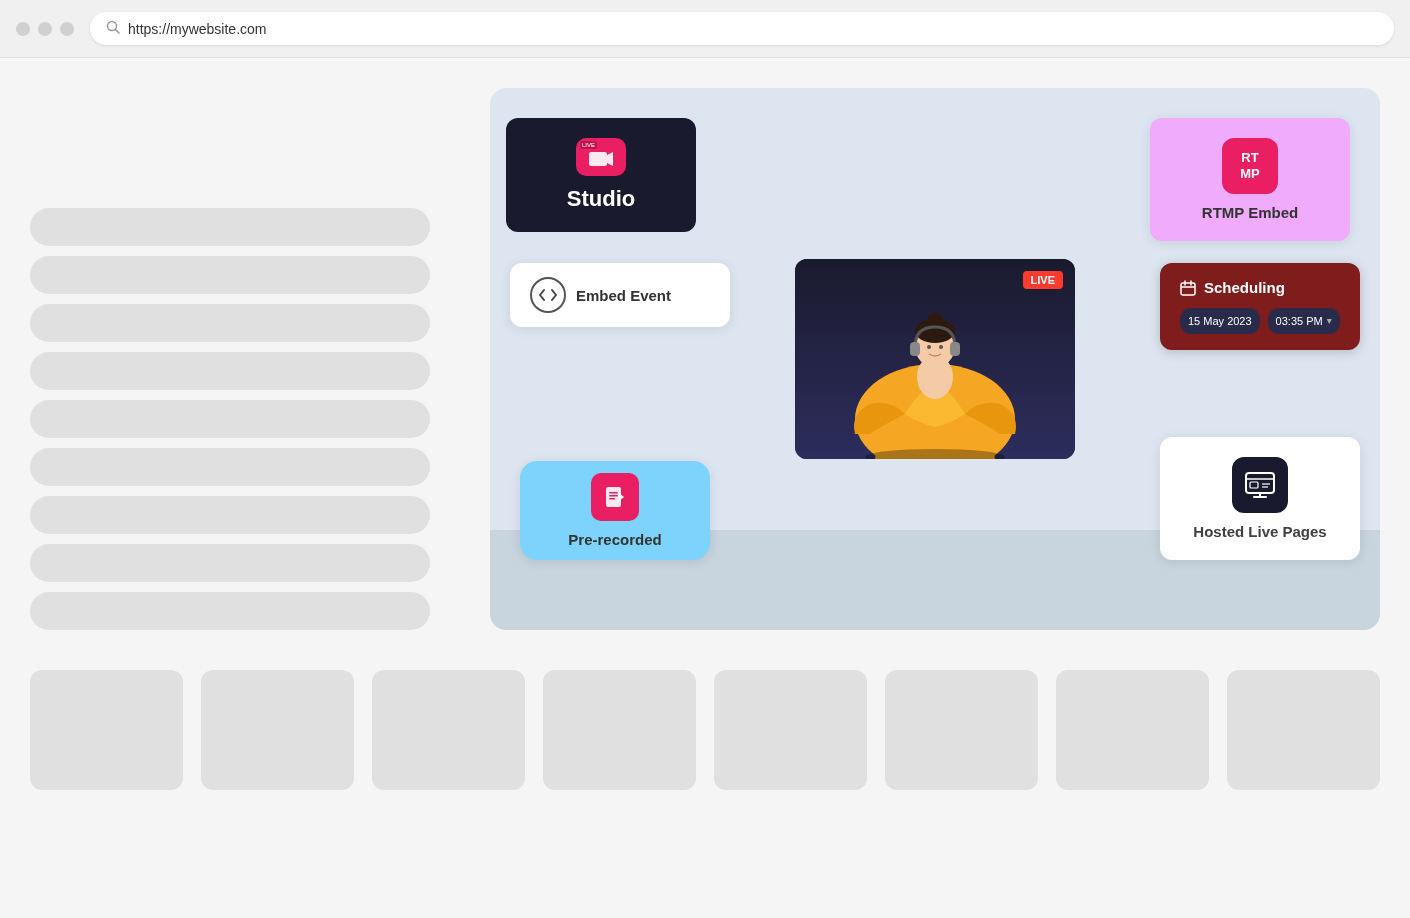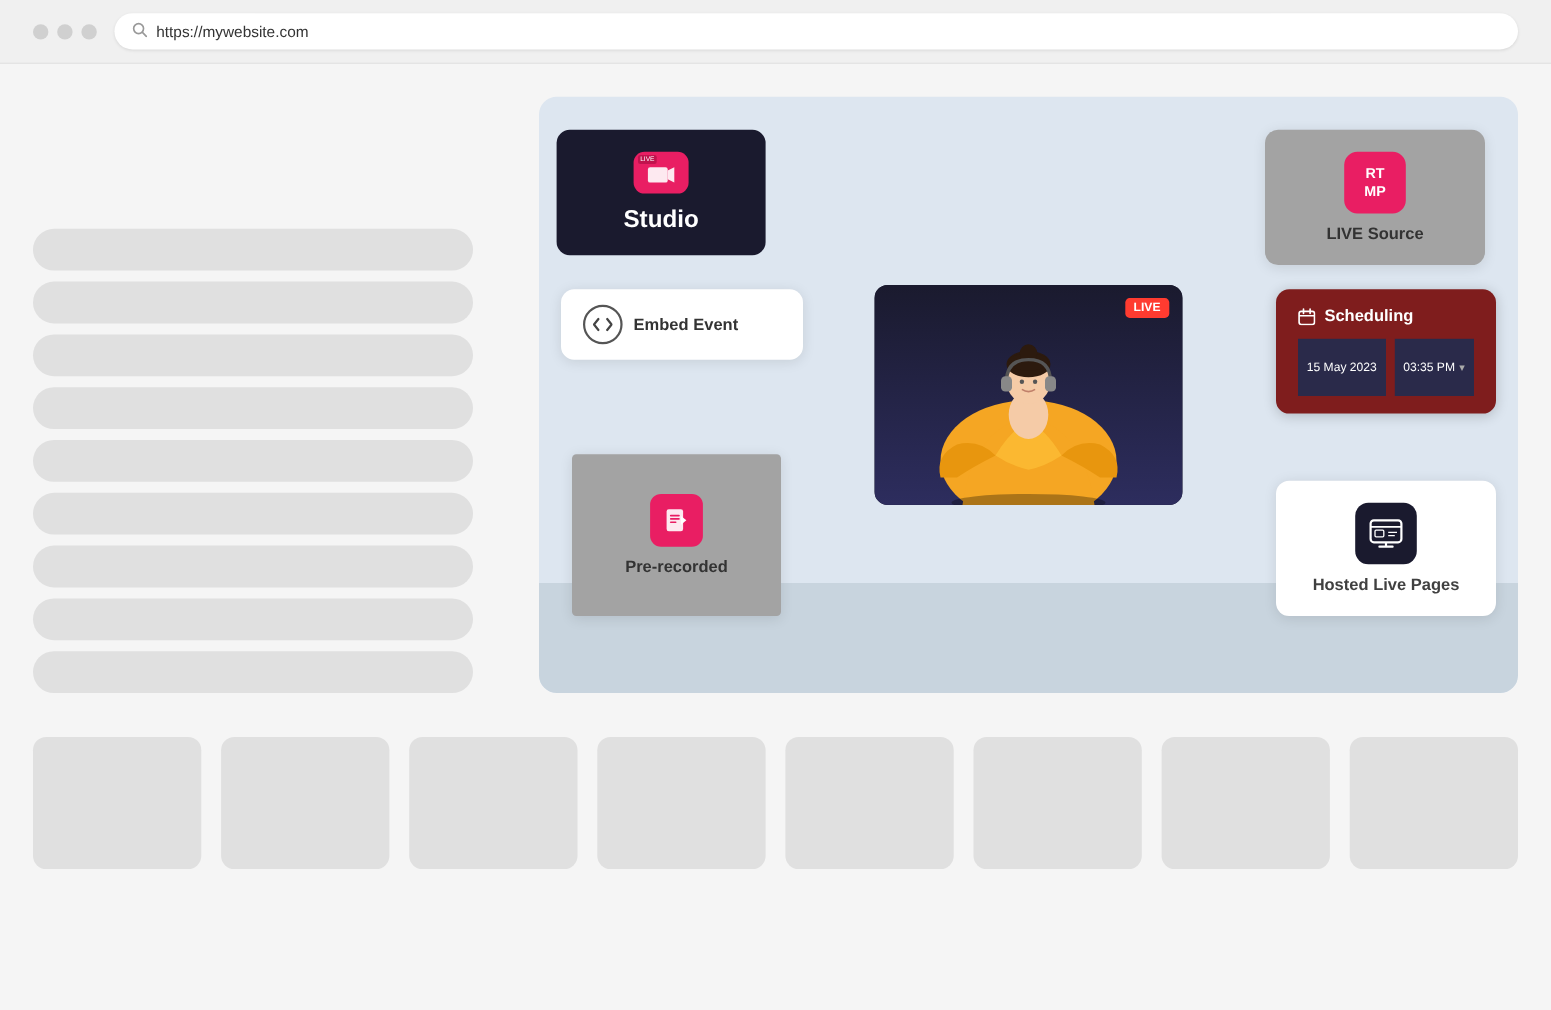--- a/index.html
+++ b/index.html
@@ -6,21 +6,21 @@
     body {
       background: #f5f5f5;
       font-family: -apple-system, BlinkMacSystemFont, 'Segoe UI', sans-serif;
       width: 1410px;
       min-height: 918px;
     }
 
     
     .browser-bar {
       background: #f0f0f0;
-      padding: 12px 30px;
+      padding: 12px 16px;
       display: flex;
       align-items: center;
       gap: 16px;
       border-bottom: 1px solid #e0e0e0;
     }
     .browser-dots {
       display: flex;
       gap: 8px;
     }
     .dot {
@@ -147,23 +147,23 @@
     .embed-card span {
       font-size: 15px;
       font-weight: 600;
       color: #333;
     }
 
     .prerecorded-card {
       position: absolute;
       bottom: 70px;
       left: 30px;
-      background: #a3a3a3;
-      border-radius: 4px;
-      padding: 36px 30px;
+      background: #7dd3fc;
+      border-radius: 17px;
+      padding: 12px 30px;
       text-align: center;
       width: 190px;
       box-shadow: 0 2px 12px rgba(0,0,0,0.1);
     }
     .prerecorded-icon {
       width: 48px;
       height: 48px;
       background: #e91e63;
       border-radius: 10px;
       display: flex;
@@ -175,21 +175,21 @@
       font-size: 15px;
       font-weight: 600;
       color: #333;
     }
 
     
     .rtmp-card {
       position: absolute;
       top: 30px;
       right: 30px;
-      background: #a3a3a3;
+      background: #f0abfc;
       border-radius: 12px;
       padding: 20px 30px;
       text-align: center;
       width: 200px;
       box-shadow: 0 2px 12px rgba(0,0,0,0.1);
     }
     .rtmp-icon {
       width: 56px;
       height: 56px;
       background: #e91e63;
@@ -229,22 +229,22 @@
       font-size: 15px;
       font-weight: 600;
       margin-bottom: 12px;
     }
     .scheduling-fields {
       display: flex;
       gap: 8px;
     }
     .sched-field {
       background: #2a2a4a;
-      border-radius: 0;
-      padding: 20px 8px;
+      border-radius: 11px;
+      padding: 7px 8px;
       color: white;
       font-size: 11px;
       display: flex;
       align-items: flex-start;
       gap: 4px;
     }
     .sched-field .chevron {
       font-size: 10px;
       color: #aaa;
     }
@@ -387,21 +387,21 @@
           <path d="M17 17 L22 13 L17 9 Z" fill="white"></path>
         </svg>
       </div>
       <h3>Pre-recorded</h3>
     </div>
 
     <div class="rtmp-card">
       <div class="rtmp-icon">
         <span style="font-size:13px;font-weight:800;color:white;line-height:1.2;">RT<br>MP</span>
       </div>
-      <h3>LIVE Source</h3>
+      <h3>RTMP Embed</h3>
     </div>
 
     <div class="scheduling-card">
       <div class="scheduling-header">
         <svg width="16" height="16" viewBox="0 0 16 16" fill="none">
           <rect x="1" y="3" width="14" height="12" rx="2" stroke="white" stroke-width="1.5"></rect>
           <line x1="5" y1="1" x2="5" y2="5" stroke="white" stroke-width="1.5" stroke-linecap="round"></line>
           <line x1="11" y1="1" x2="11" y2="5" stroke="white" stroke-width="1.5" stroke-linecap="round"></line>
           <line x1="1" y1="7" x2="15" y2="7" stroke="white" stroke-width="1.5"></line>
         </svg>

